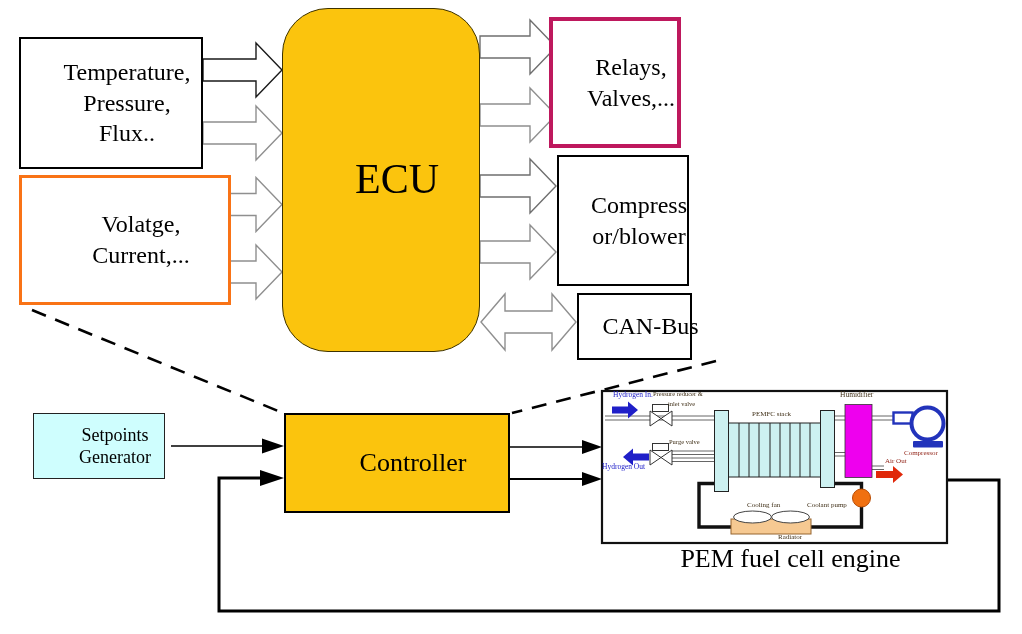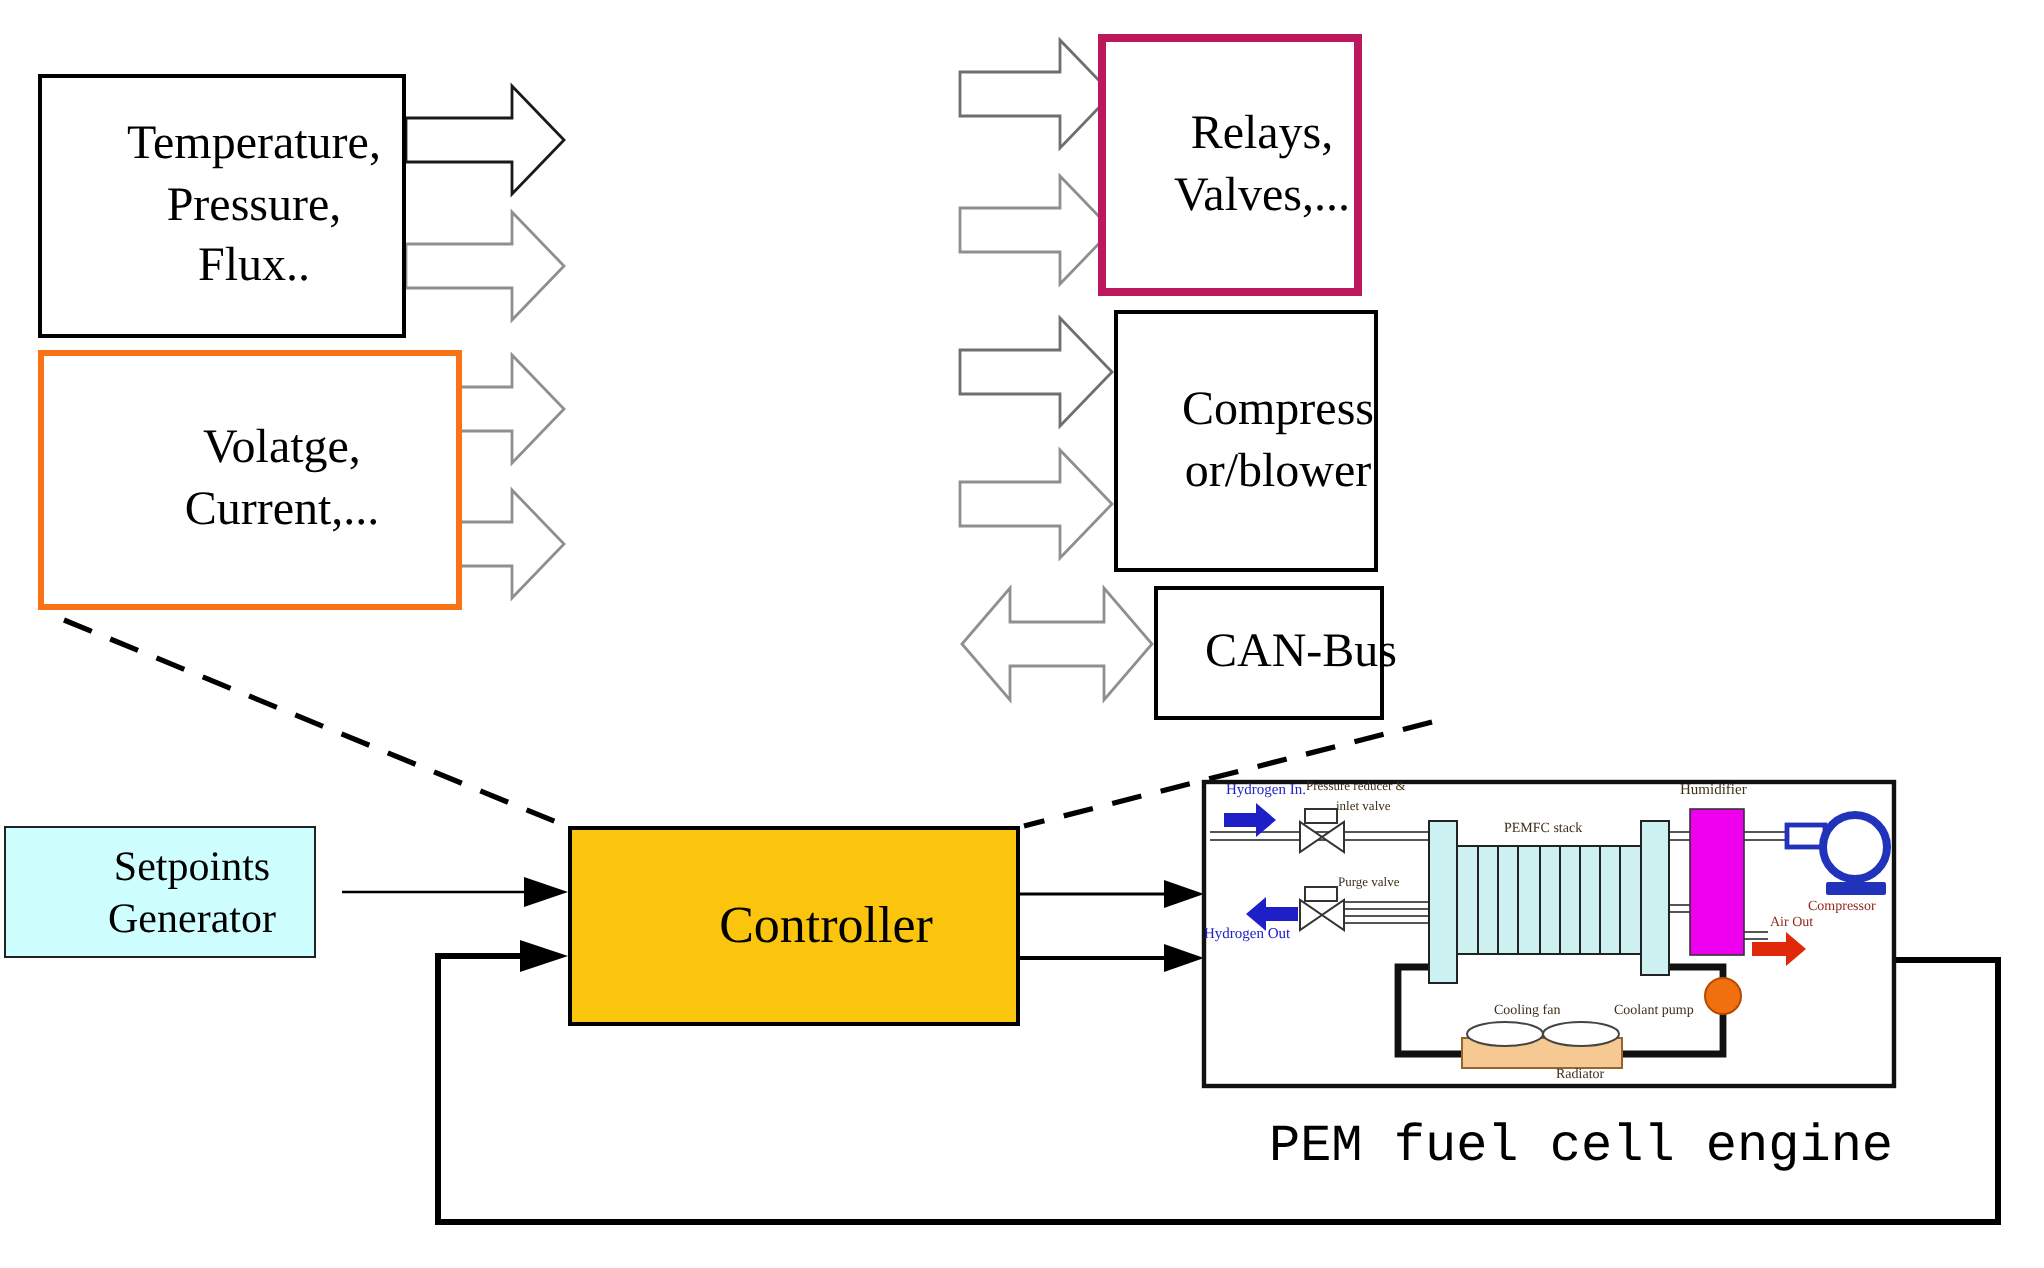--- a/index.html
+++ b/index.html
@@ -16,23 +16,23 @@
   .line { display:block; white-space:nowrap; }
   .box-sensors-top    { left:19px;  top:37px;  width:184px; height:132px; border:2px solid #000; font-size:24px; }
   .box-sensors-bottom { left:19px;  top:175px; width:212px; height:130px; border:3px solid #f97316; font-size:24px; }
   .box-ecu {
     left:282px; top:8px; width:198px; height:344px; border:1.5px solid #3d3200;
     border-radius:46px; background:#FBC40D; font-size:42px; z-index:1;
   }
   .box-relays     { left:549px; top:17px;  width:132px; height:131px; border:4px solid #be185d; font-size:24px; }
   .box-compressor { left:557px; top:155px; width:132px; height:131px; border:2px solid #000; font-size:24px; }
   .box-canbus     { left:577px; top:293px; width:115px; height:67px;  border:2px solid #000; font-size:24px; }
-  .box-setpoints  { left:2px;  top:413px; width:156px; height:66px;  border:1.2px solid #222; background:#CFFEFE; font-size:21px; line-height:1.25; }
+  .box-setpoints  { left:33px;  top:413px; width:132px; height:66px;  border:1.2px solid #222; background:#CFFEFE; font-size:18px; line-height:1.25; }
   .box-controller { left:284px; top:413px; width:226px; height:100px; border:2.2px solid #000; background:#FBC40D; font-size:26px; }
-  .caption        { left:602px; top:557px; width:345px; background:transparent; font-size:26px; z-index:2;font-family:Liberation Mono, monospace; }
+  .caption        { left:602px; top:542px; width:345px; background:transparent; font-size:26px; z-index:2; }
   .fc-label {
     position:absolute; z-index:3; white-space:nowrap; line-height:1.05;
     color:#403018; font-family:"Liberation Serif","DejaVu Serif",serif;
   }
   .fc-blue   { color:#2020C8; }
   .fc-red    { color:#93271B; }
   .fs75 { font-size:7.5px; } .fs70 { font-size:7px; } .fs65 { font-size:6.5px; }
 </style>
 </head>
 <body>
@@ -125,20 +125,23 @@
     <span class="line">Temperature,</span>
     <span class="line">Pressure,</span>
     <span class="line">Flux..</span>
   </div>
 
   <div class="b box-sensors-bottom">
     <span class="line">Volatge,</span>
     <span class="line">Current,...</span>
   </div>
 
+  <div class="b box-ecu">
+    <span class="line">ECU</span>
+  </div>
 
   <div class="b box-relays">
     <span class="line">Relays,</span>
     <span class="line">Valves,...</span>
   </div>
 
   <div class="b box-compressor">
     <span class="line">Compress</span>
     <span class="line">or/blower</span>
   </div>

